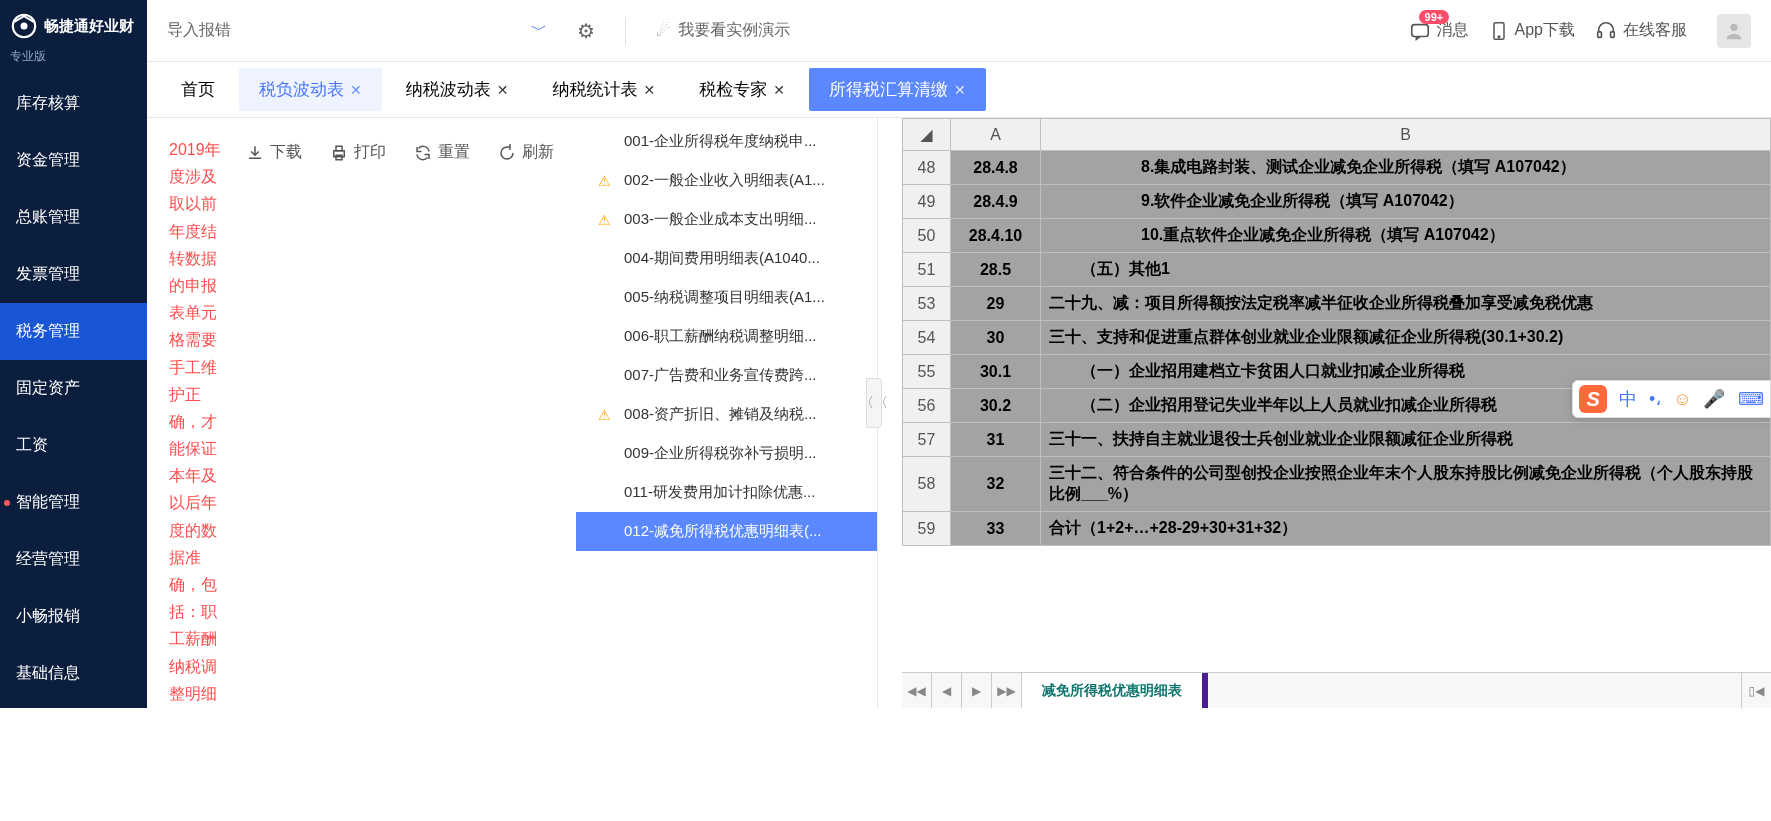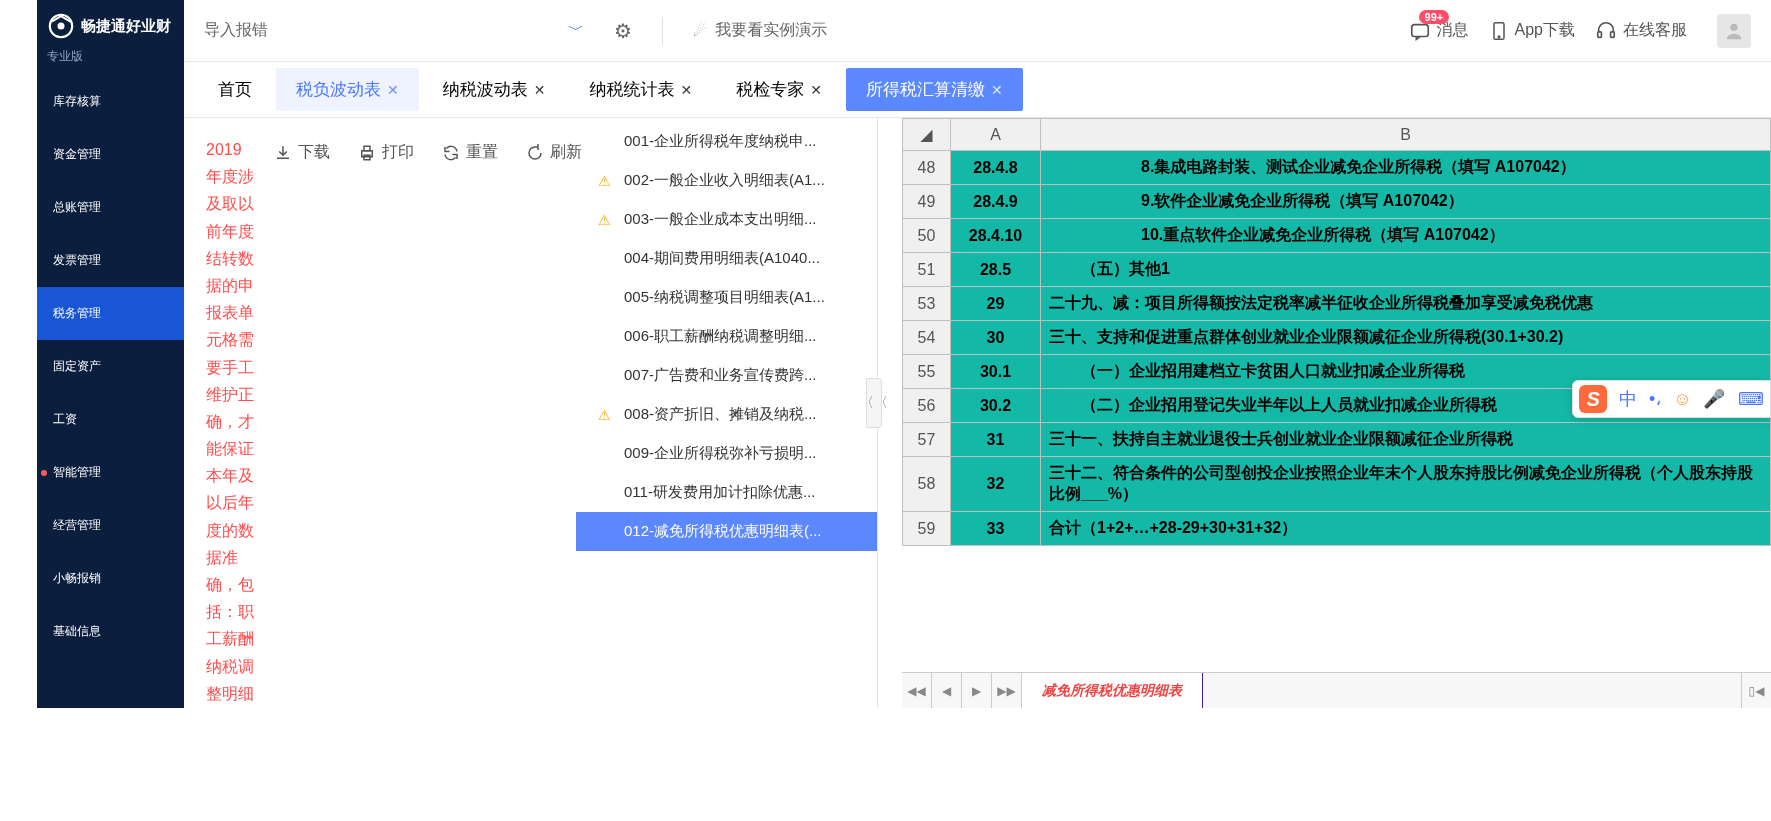--- a/index.html
+++ b/index.html
@@ -1,25 +1,25 @@
 <!DOCTYPE html>
 <html><head>
 <meta charset="utf-8">
 <style>
 * { margin: 0; padding: 0; box-sizing: border-box; }
 body { font-family: "Microsoft YaHei", Arial, sans-serif; font-size: 14px; background: #fff; overflow: hidden; }
 
-.app { display: flex; height: 708px; width: 1771px; padding-left: 37px; }
+.app { display: flex; height: 708px; width: 1771px; }
 
 .sidebar { width: 147px; background: #0c1e3d; color: #fff; display: flex; flex-direction: column; }
 .logo-area { padding: 12px 10px 8px; display: flex; align-items: center; gap: 6px; }
 .logo-icon { width: 28px; height: 28px; }
 .logo-text { font-size: 15px; font-weight: bold; color: #fff; }
 .edition { font-size: 12px; color: #8fa3c2; padding: 0 10px 10px; }
-.nav-item { padding: 18px 16px; font-size: 12px; cursor: pointer; position: relative; }
+.nav-item { padding: 18px 16px; font-size: 16px; cursor: pointer; position: relative; }
 .nav-item.active { background: #1956d6; }
 .nav-item.has-dot::before { content: ""; position: absolute; left: 4px; top: 50%; width: 6px; height: 6px; background: #ff5a5a; border-radius: 50%; transform: translateY(-50%); }
 
 .main { flex: 1; display: flex; flex-direction: column; min-width: 0; }
 
 .topbar { height: 62px; display: flex; align-items: center; padding: 0 20px; border-bottom: 1px solid #e6e6e6; gap: 20px; }
 .dropdown-box { display: flex; align-items: flex-start; gap: 12px; color: #666; font-size: 16px; flex: 0 0 auto; }
 .chevron { color: #4876ff; font-size: 16px; }
 .gear { color: #666; font-size: 20px; cursor: pointer; margin-left: 10px; }
 .divider-v { width: 1px; height: 28px; background: #e0e0e0; margin: 0 10px; }
@@ -48,31 +48,31 @@
 .tree { width: 302px; border-right: 1px solid #e6e6e6; overflow-y: auto; padding: 4px 0; }
 .tree-item { padding: 10px 18px 10px 48px; font-size: 15px; color: #333; cursor: pointer; white-space: nowrap; overflow: hidden; text-overflow: ellipsis; position: relative; }
 .tree-item.selected { background: #5b88ff; color: #fff; }
 .tree-item .warn { position: absolute; left: 22px; top: 50%; transform: translateY(-50%); color: #ffa500; font-size: 14px; }
 
 .collapse-handle { position: absolute; left: 290px; top: 260px; width: 16px; height: 50px; background: #f5f5f5; border: 1px solid #ddd; display: flex; align-items: center; justify-content: center; font-size: 14px; color: #888; cursor: pointer; z-index: 5; border-radius: 0 4px 4px 0; }
 
 .sheet-area { flex: 1; display: flex; flex-direction: column; min-width: 0; }
 .sheet-scroll { flex: 1; overflow: auto; }
 .grid { border-collapse: collapse; table-layout: fixed; width: 100%; }
-.grid th, .grid td { border: 1px solid #bfbfbf; font-size: 16px; padding: 6px 8px; background: #14b8a6; }
+.grid th, .grid td { border: 1px solid #bfbfbf; font-size: 16px; padding: 6px 8px; background: #a3a3a3; }
 .grid .hdr { background: #f0f0f0; text-align: center; font-weight: normal; color: #555; }
 .grid .rownum { background: #f0f0f0; text-align: center; color: #555; width: 48px; }
 .grid .col-a { width: 90px; text-align: center; font-weight: bold; }
 .grid .col-b { font-weight: bold; }
 .grid .indent1 { padding-left: 40px; }
 .grid .indent2 { padding-left: 100px; }
 
 .sheet-tabs { height: 36px; border-top: 1px solid #ccc; display: flex; align-items: stretch; background: #f7f7f7; }
 .sheet-nav-btn { width: 30px; display: flex; align-items: center; justify-content: center; border-right: 1px solid #ccc; color: #888; cursor: pointer; font-size: 12px; }
-.sheet-tab { padding: 0 20px; display: flex; align-items: center; color: #ef4444; font-weight: bold; border-right: 1px solid #4c1d95; background: #fff; font-style: italic; }
+.sheet-tab { padding: 0 20px; display: flex; align-items: center; color: #0f766e; font-weight: bold; border-right: 6px solid #4c1d95; background: #fff; }
 
 .ime-bar { position: fixed; right: 0; top: 380px; background: #fff; border: 1px solid #ddd; border-radius: 6px 0 0 6px; box-shadow: 0 2px 8px rgba(0,0,0,0.15); display: flex; align-items: center; padding: 4px 6px; gap: 12px; font-size: 18px; z-index: 100; }
 .ime-icon { width: 28px; height: 28px; background: #ff6a3d; color: #fff; border-radius: 6px; display: flex; align-items: center; justify-content: center; font-weight: bold; font-style: italic; font-size: 20px; }
 .ime-item { color: #4876ff; cursor: pointer; }
 .ime-item.orange { color: #ff9a3d; }
 </style>
 </head>
 <body>
 
 <div class="app">

